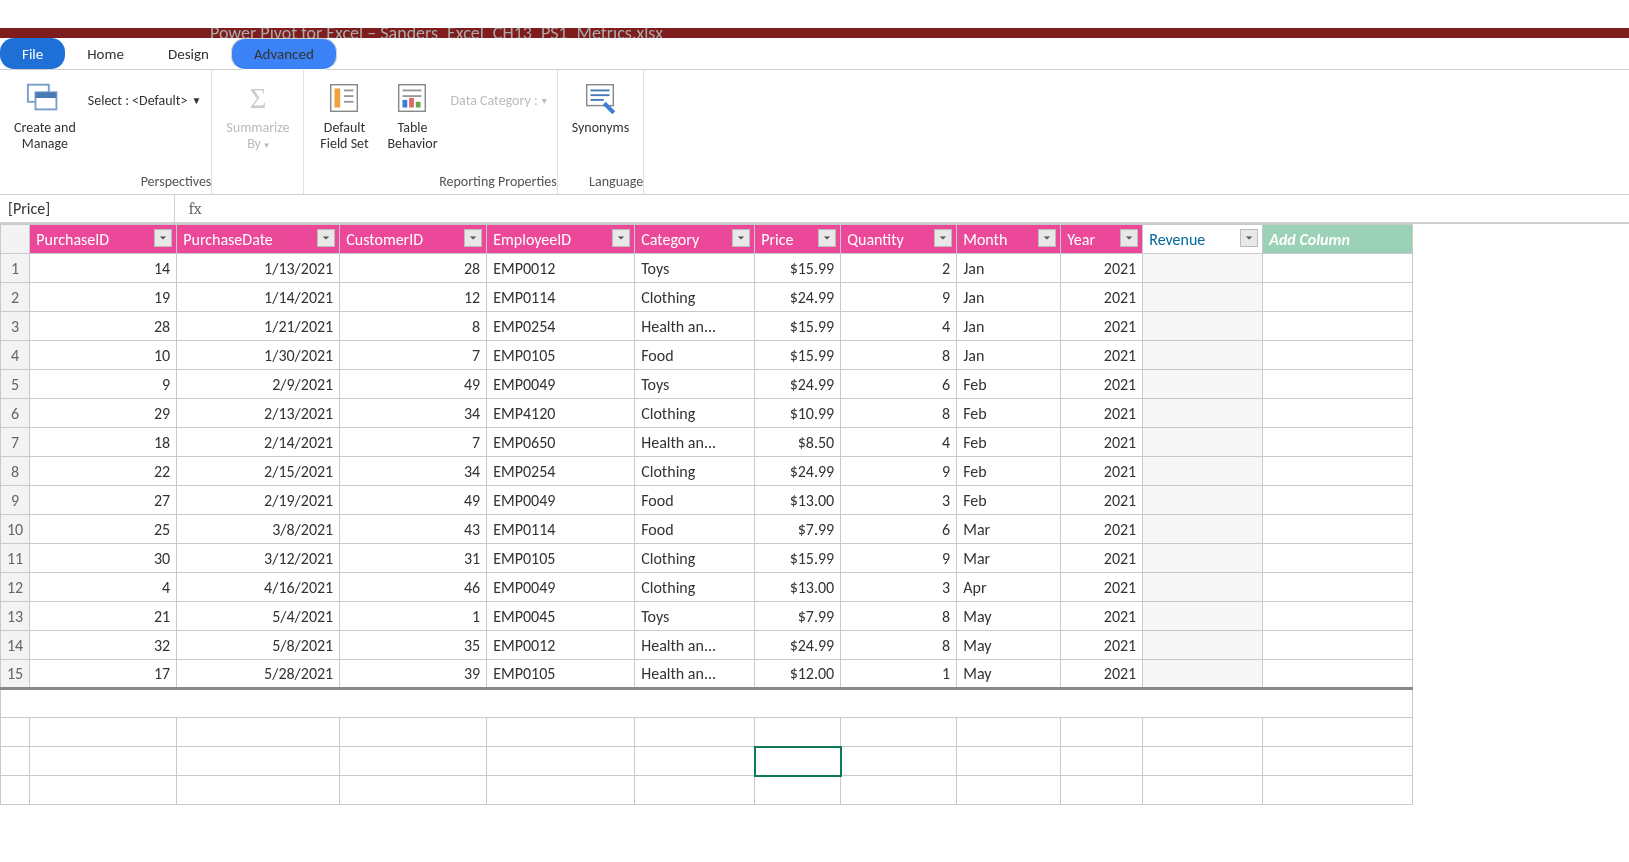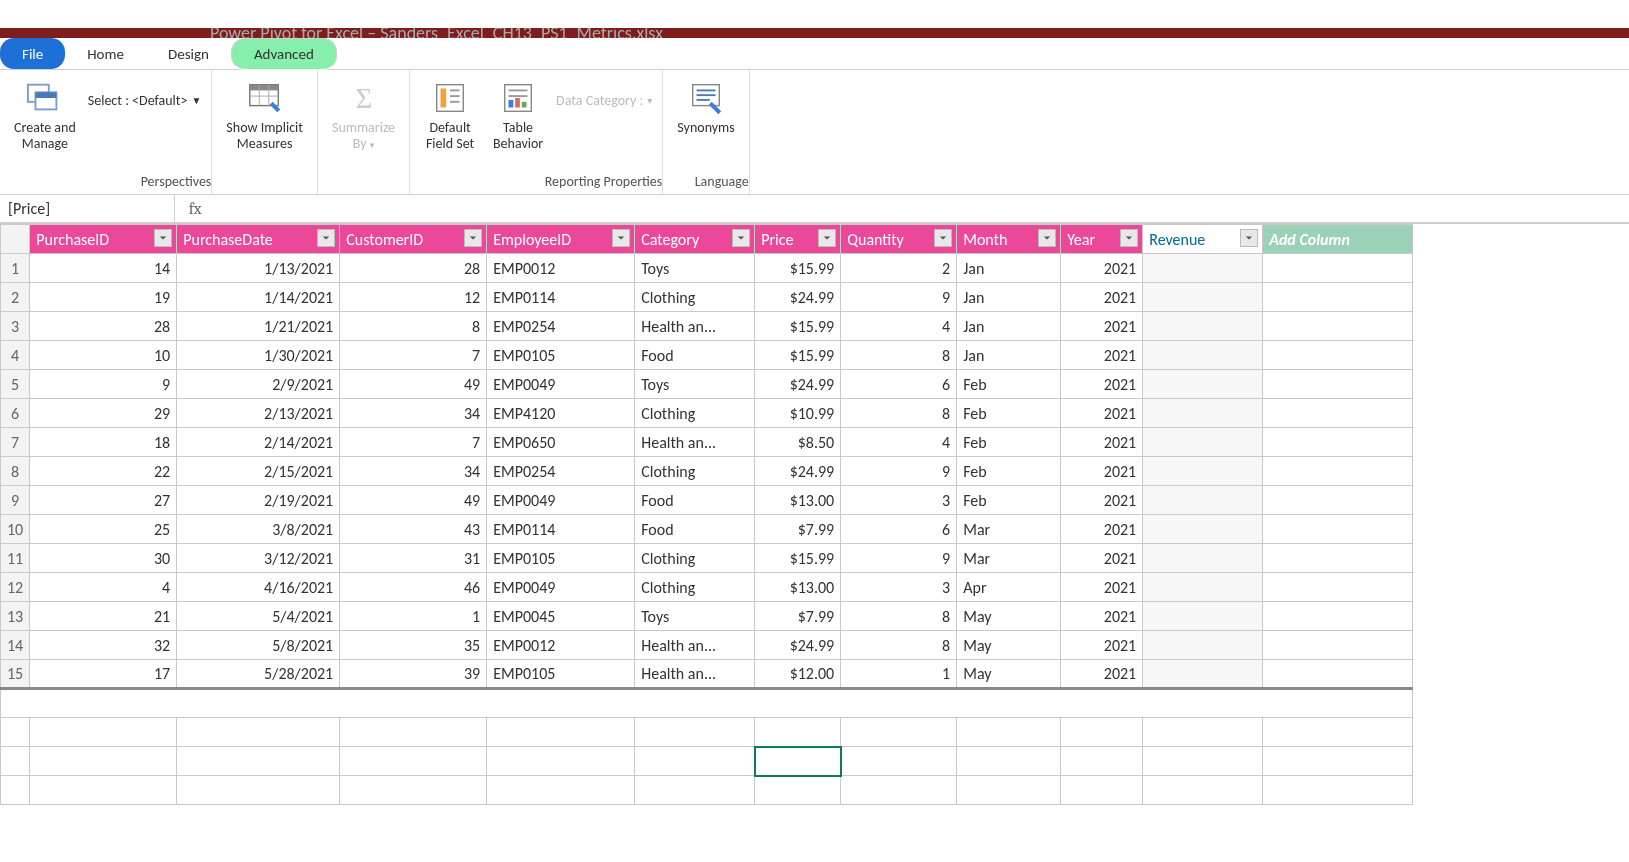--- a/index.html
+++ b/index.html
@@ -5,21 +5,21 @@
 * { margin:0; padding:0; box-sizing:border-box; }
 body { font-family:"Segoe UI","Calibri",sans-serif; font-size:15px; color:#333; background:#fff; overflow:hidden; }
 
 
 .titlebar { height:10px; background:#7f1d1d; display:flex; align-items:center; padding-left:210px; color:#aaa; font-size:18px; overflow:hidden; white-space:nowrap;margin-top:28px; }
 
 
 .tabs { display:flex; border-bottom:1px solid #d0d0d0; background:#fff; height:32px; }
 .tab { padding:0 22px; display:flex; align-items:center; font-size:15px; color:#333; cursor:pointer;border-radius:14px; }
 .tab.file { background:#1e6fd6; color:#fff; font-weight:400; }
-.tab.active { border:1px solid #d0d0d0; border-bottom:1px solid #fff; margin-bottom:-1px; background:#86efac; }
+.tab.active { border:1px solid #d0d0d0; border-bottom:1px solid #fff; margin-bottom:-1px; background:#3b82f6; }
 
 
 .ribbon { display:flex; border-bottom:1px solid #d0d0d0; background:#fff; height:125px; }
 .rgroup { border-right:1px solid #e0e0e0; display:flex; flex-direction:column; }
 .rgroup-body { flex:1; display:flex; align-items:flex-start; padding:6px 10px 0 10px; gap:8px; }
 .rgroup-label { text-align:right; font-size:14px; color:#555; padding:2px 0 4px; }
 
 .ritem { display:flex; flex-direction:column; align-items:center; justify-content:flex-start; text-align:center; min-width:60px; padding:2px 4px; cursor:pointer; }
 .ritem.disabled { color:#bbb; }
 .ritem .ico { width:40px; height:40px; margin-bottom:2px; display:flex; align-items:center; justify-content:center; }
@@ -115,39 +115,20 @@
 Manage</div>
       </div>
       <div class="select-ctl">
         <span>Select : &lt;Default&gt;</span>
         <span class="chev">▼</span>
       </div>
     </div>
     <div class="rgroup-label">Perspectives</div>
   </div>
 
-  <div class="rgroup">
-    <div class="rgroup-body">
-      <div class="ritem">
-        <div class="ico">
-          <svg viewBox="0 0 40 40">
-              <rect x="4" y="6" width="30" height="22" fill="#fff" stroke="#777" stroke-width="1.5"></rect>
-              <rect x="4" y="6" width="30" height="6" fill="#888"></rect>
-              <line x1="14" y1="6" x2="14" y2="28" stroke="#aaa"></line>
-              <line x1="24" y1="6" x2="24" y2="28" stroke="#aaa"></line>
-              <line x1="4" y1="18" x2="34" y2="18" stroke="#aaa"></line>
-              <path d="M28 24 L36 32 L33 35 L25 27 Z" fill="#3b7dd8"></path>
-            </svg>
-        </div>
-        <div class="lbl">Show Implicit
-Measures</div>
-      </div>
-    </div>
-    <div class="rgroup-label">&nbsp;</div>
-  </div>
 
   <div class="rgroup">
     <div class="rgroup-body">
       <div class="ritem disabled">
         <div class="ico">
           <svg viewBox="0 0 40 40">
               <text x="20" y="30" font-size="30" text-anchor="middle" fill="#ccc" font-family="Cambria,serif">Σ</text>
             </svg>
         </div>
         <div class="lbl"><span>Summarize

